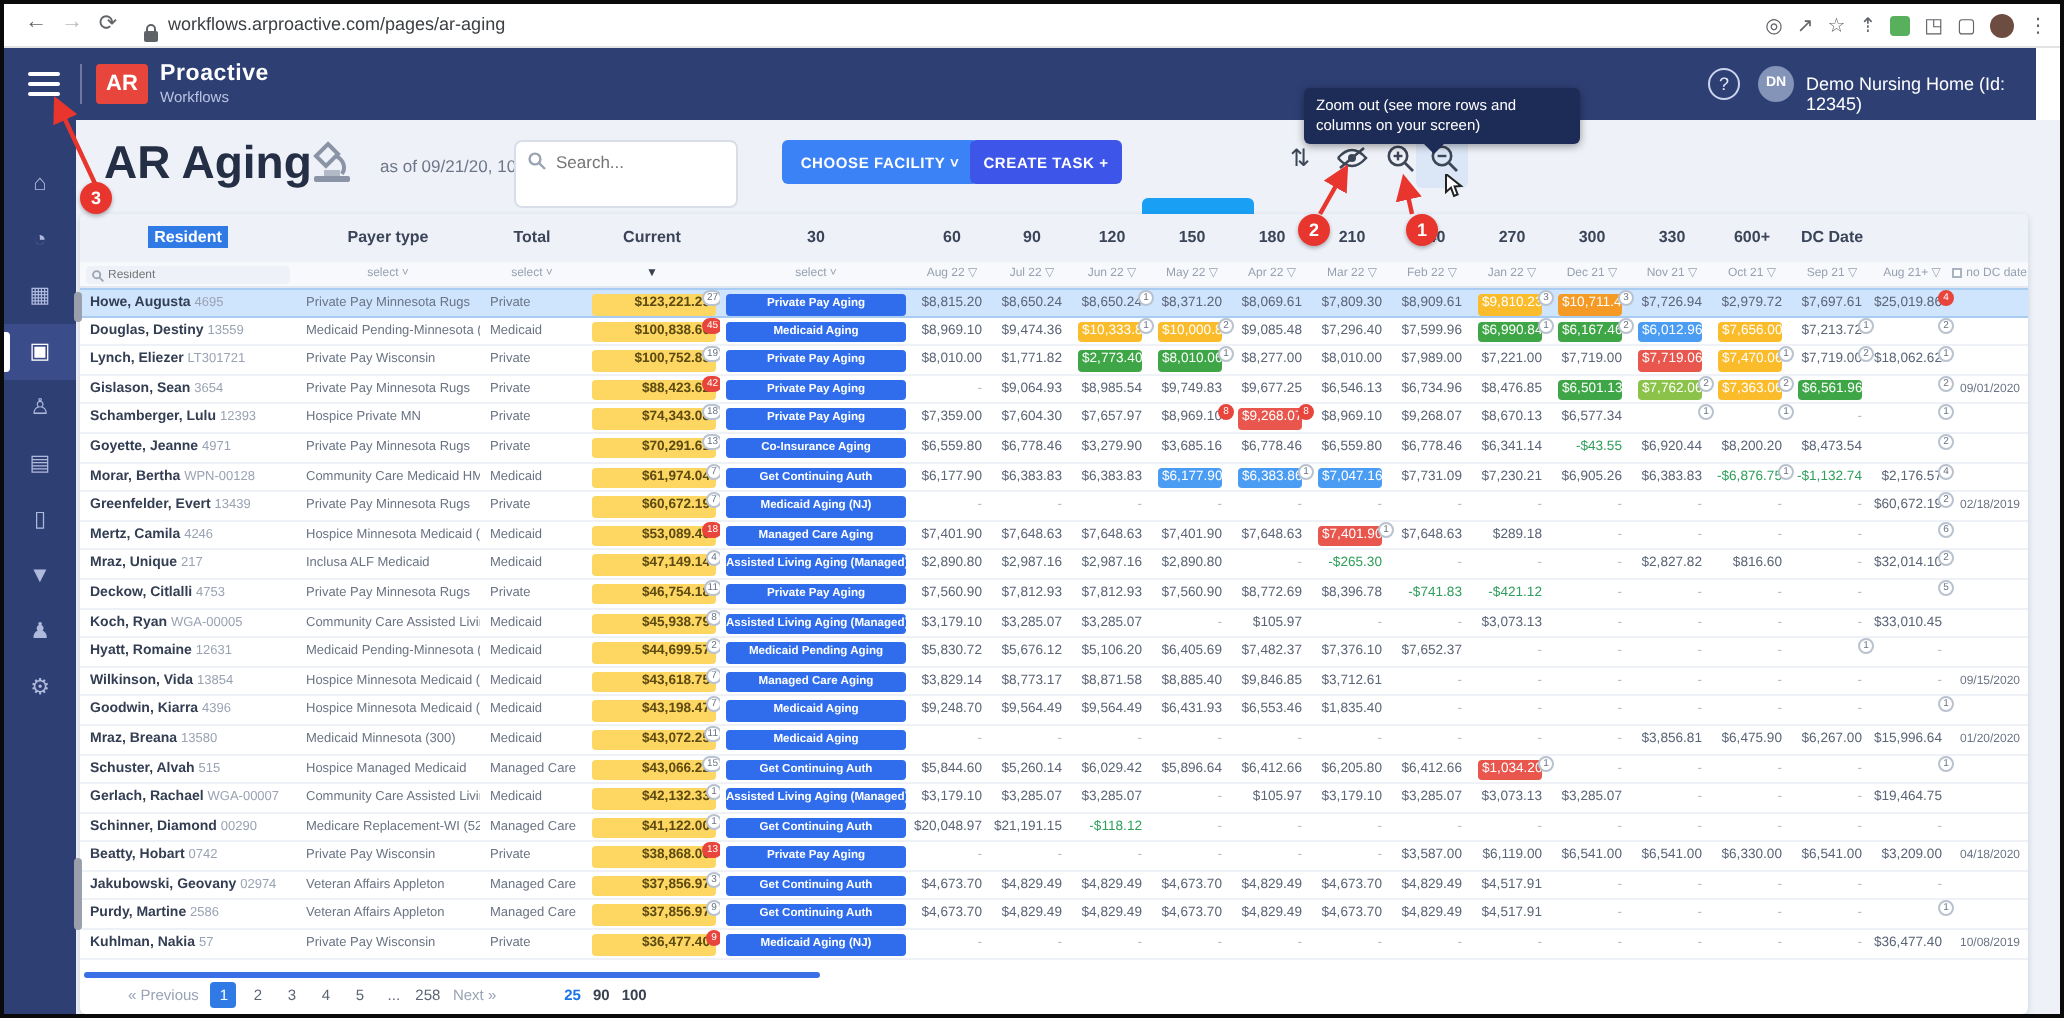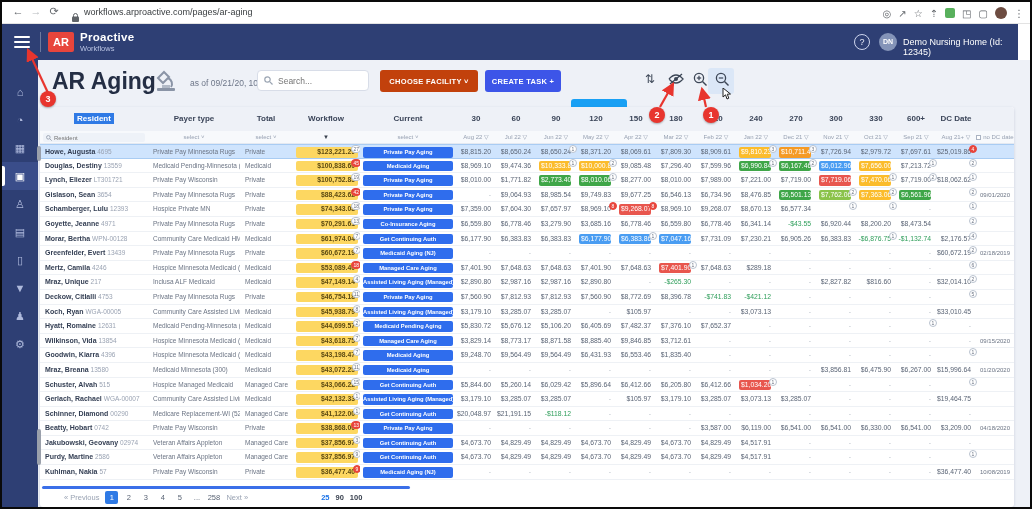--- a/index.html
+++ b/index.html
@@ -32,25 +32,25 @@
   .sidebar { position:absolute; top:58px; left:0; width:36px; bottom:0; background:#2e3f74; }
   .sb-item { position:relative; width:36px; height:28px; color:#aeb9dc; font-size:11px; text-align:center; line-height:28px; cursor:pointer; }
   .sb-item.active { color:#fff; background:#3a4d8a; }
   .sb-item.active::before { content:""; position:absolute; left:0; top:4px; bottom:4px; width:3px; background:#fff; border-radius:0 2px 2px 0; }
 
   
   .page { position:absolute; top:58px; left:36px; right:0; bottom:0; background:#eef1f7; }
   .page-title { position:absolute; left:14px; top:8px; font-size:23px; font-weight:bold; color:#242e44; }
   .scope-icon { position:absolute; left:116px; top:10px; }
   .as-of { position:absolute; left:152px; top:18px; font-size:8.5px; color:#6d7688; }
-  .search-box { position:absolute; left:219px; top:10px; width:112px; height:21px; background:#fff; border:1px solid #d8dde8; border-radius:4px; }
+  .search-box { position:absolute; left:219px; top:10px; width:112px; height:34px; background:#fff; border:1px solid #d8dde8; border-radius:4px; }
   .search-box input { position:absolute; left:20px; top:1px; width:88px; height:17px; border:0; outline:0; font-size:8.5px; color:#556; background:transparent; }
   .search-box svg { position:absolute; left:6px; top:5px; }
   .btn { position:absolute; top:10px; height:22px; border:0; border-radius:3px; color:#fff; font-size:7.5px; font-weight:bold; letter-spacing:.3px; cursor:pointer; }
-  .btn-cf { left:342px; width:98px; background:#c2410c; }
+  .btn-cf { left:353px; width:98px; background:#3b82f6; }
   .btn-ct { left:447px; width:76px; background:#3d55e8; }
   .btn-dl { left:533px; width:56px; background:#19a0f4;margin-top:29px; }
   .tool-ic { position:absolute; top:12px; width:18px; height:18px; text-align:center; cursor:pointer; color:#3c4656; }
   .zo-bg { position:absolute; left:670px; top:8px; width:26px; height:26px; background:#dbe7f7; border-radius:3px; }
   .cursor-ptr { position:absolute; left:684px; top:26px; }
 
   
   .card { position:absolute; left:2px; top:47px; width:974px; height:400px; background:#fff; border-radius:3px; box-shadow:0 1px 3px rgba(40,60,100,.18); }
   .grid { display:grid; grid-template-columns:108px 92px 52px 68px 96px repeat(13, 40px) 38px; }
   .t-head { height:24px; background:#eef1f7; border-radius:3px 3px 0 0; }
@@ -83,21 +83,21 @@
   .hthumb { position:absolute; left:2px; top:379px; width:368px; height:3px; background:#3b6fe8; border-radius:2px; }
   .vthumb { position:absolute; width:4px; background:#9aa0ab; border-radius:2px; left:-3px; }
 
   
   .pager { position:absolute; left:0; right:0; bottom:0; height:20px; display:flex; align-items:center; gap:6px; padding-left:24px; font-size:7.5px; color:#8b95a5; }
   .pager .pg { min-width:13px; height:13px; line-height:13px; text-align:center; border-radius:2px; cursor:pointer; color:#5a6475; }
   .pager .pg.active { background:#2f7ae5; color:#fff; }
   .pager .nav { cursor:pointer; color:#9aa3b3; }
   .pager .sizes { margin-left:28px; display:flex; gap:6px; font-weight:bold; color:#39414f; }
   .pager .sizes span { cursor:pointer; }
-  .pager .sizes span.active { color:#1a73e8;margin-left:39px; }
+  .pager .sizes span.active { color:#1a73e8; }
 
   
   .tooltip { position:absolute; left:650px; top:42px; width:138px; background:#1d2b57; color:#fff; font-size:7.5px; line-height:1.35; padding:4px 6px; border-radius:3px; z-index:30; box-shadow:0 1px 4px rgba(0,0,0,.4); }
   .tooltip::after { content:""; position:absolute; left:60px; bottom:-5px; border:5px solid transparent; border-top-color:#1d2b57; border-bottom:0; }
   .annot { position:absolute; width:16px; height:16px; border-radius:50%; background:#e8352e; color:#fff; font-size:9px; font-weight:bold; text-align:center; line-height:16px; z-index:40; box-shadow:0 1px 2px rgba(0,0,0,.3); }
   .arrows { position:absolute; left:0; top:0; width:1032px; height:509px; z-index:35; pointer-events:none; }
 </style>
 </head>
 <body>
 
@@ -205,21 +205,20 @@
       <svg width="10" height="12" viewBox="0 0 10 12">
           <path d="M1 0 L1 9 L3.5 6.8 L5 11 L6.8 10.2 L5.3 6.2 L8.5 6 Z" fill="#fff" stroke="#222" stroke-width="1"></path>
         </svg>
     </span>
 
     <div class="card">
       <div class="t-head grid" id="t-head">
           <div class="th"><span class="hl">Resident</span></div>
           <div class="th">Payer type</div>
           <div class="th">Total</div>
-          <div class="th">Workflow</div>
           <div class="th">Current</div>
           <div class="th">30</div>
           <div class="th">60</div>
           <div class="th">90</div>
           <div class="th">120</div>
           <div class="th">150</div>
           <div class="th">180</div>
           <div class="th">210</div>
           <div class="th">240</div>
           <div class="th">270</div>
@@ -956,20 +955,21 @@
         <span class="nav">Next »</span>
         <span class="sizes" id="pg-sizes">
             <span class="active">25</span>
             <span>90</span>
             <span>100</span>
           </span>
       </div>
     </div>
   </div>
 
+  <div class="tooltip">Zoom out (see more rows and columns on your screen)</div>
 
   <svg class="arrows">
     <defs>
       <marker id="ah" markerWidth="7" markerHeight="7" refX="5" refY="3" orient="auto">
         <path d="M0,0 L6,3 L0,6 z" fill="#e8352e"></path>
       </marker>
     </defs>
     <line x1="47" y1="93" x2="26" y2="48" stroke="#e8352e" stroke-width="2.2" marker-end="url(#ah)"></line>
     <line x1="658" y1="105" x2="671" y2="82" stroke="#e8352e" stroke-width="2.2" marker-end="url(#ah)"></line>
     <line x1="704" y1="105" x2="700" y2="87" stroke="#e8352e" stroke-width="2.2" marker-end="url(#ah)"></line>

